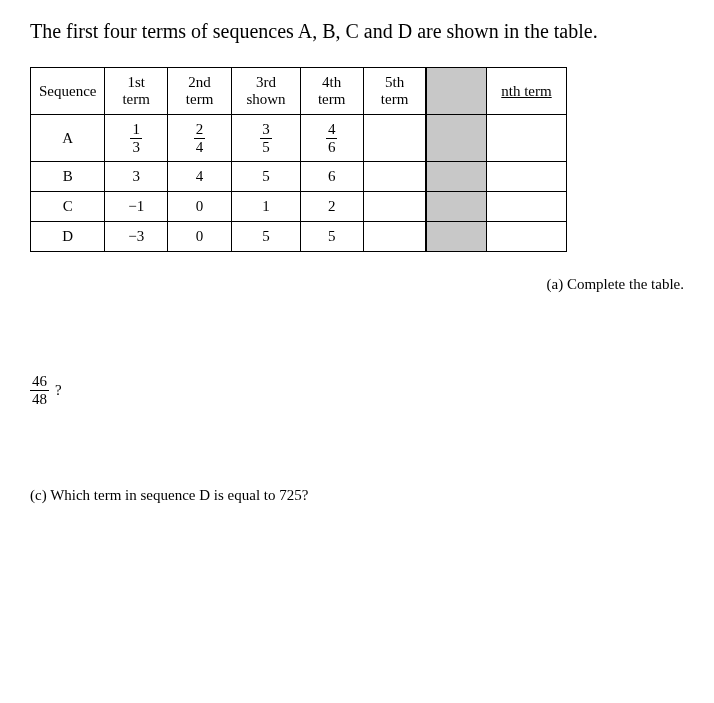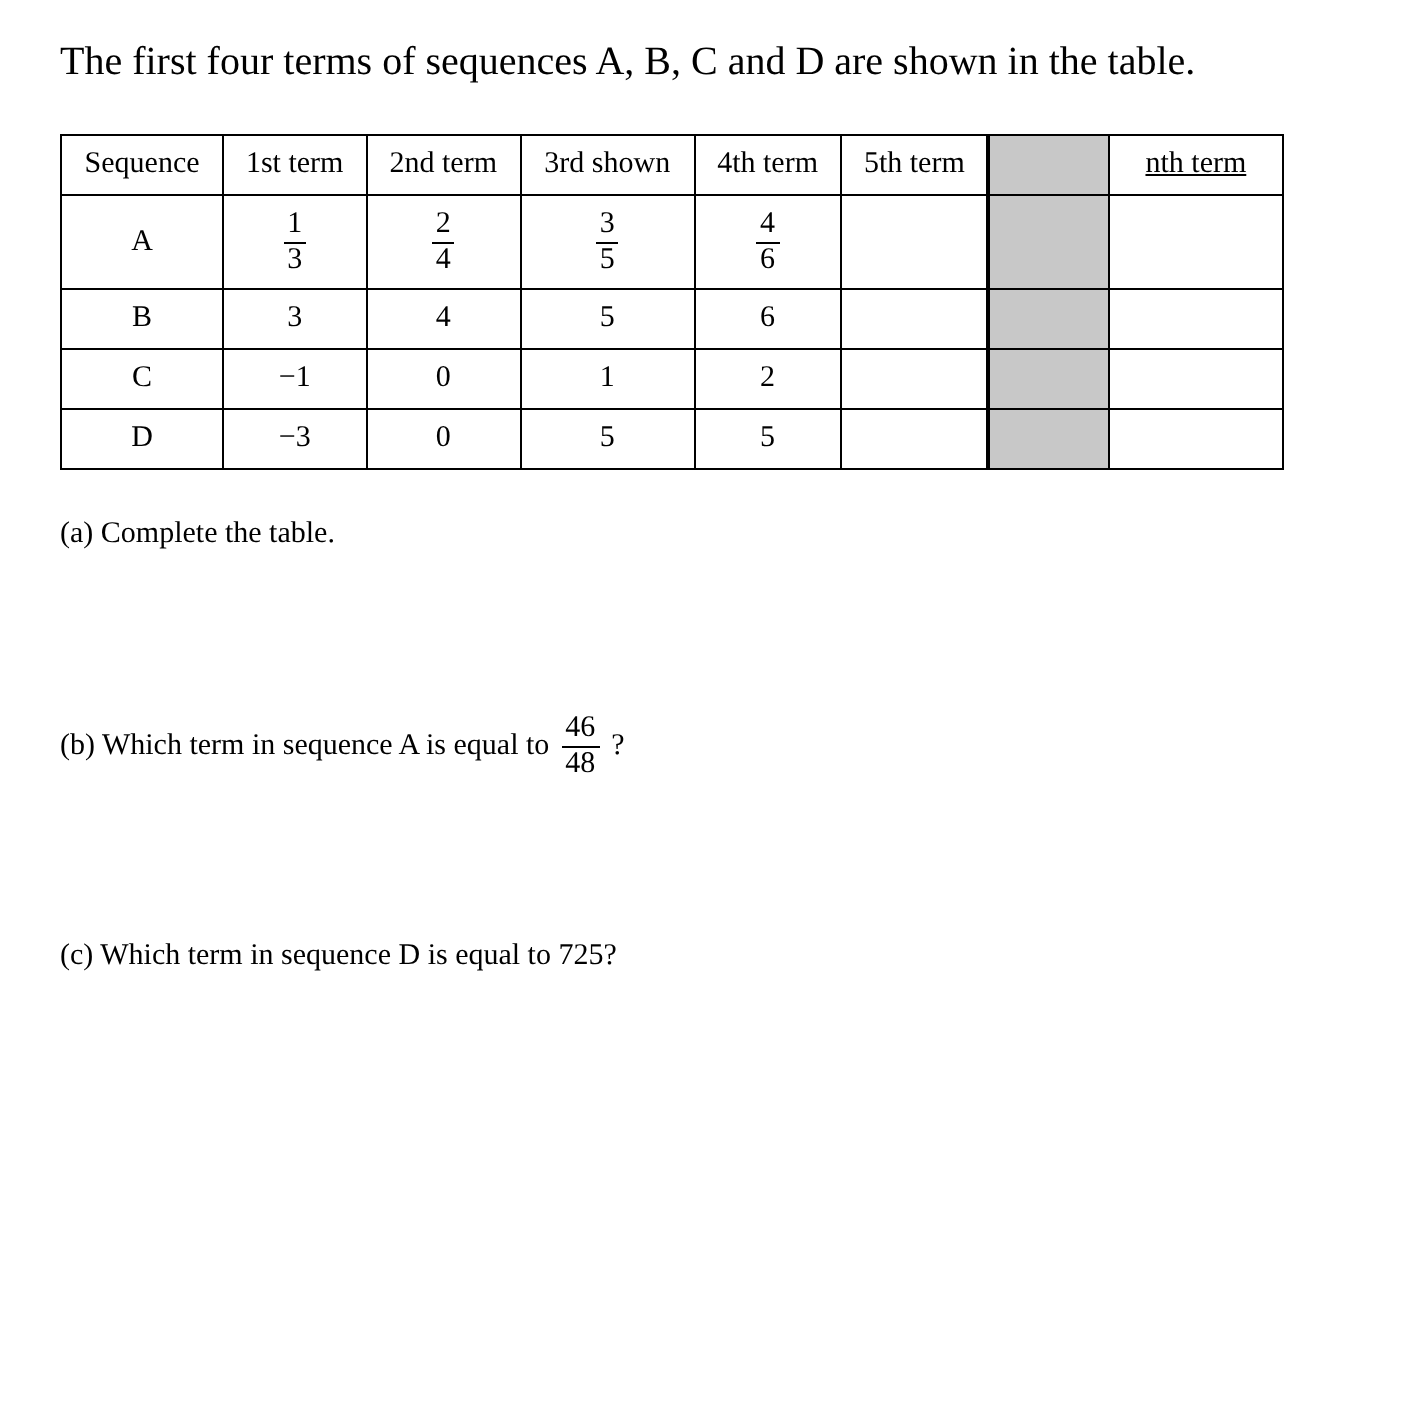--- a/index.html
+++ b/index.html
@@ -19,21 +19,21 @@
     }
 
     .intro-text {
       margin-bottom: 24px;
       font-size: 20px;
     }
 
     table {
       border-collapse: collapse;
       margin-bottom: 18px;
-      width: 612px;
+      width: 537px;
     }
 
     table td, table th {
       border: 1px solid #000;
       text-align: center;
       padding: 6px 8px;
       vertical-align: middle;
       min-width: 60px;
     }
 
@@ -74,20 +74,21 @@
     }
 
     .fraction .denominator {
       padding: 0 2px;
       text-align: center;
     }
 
     .question-part {
       margin-bottom: 20px;
       margin-top: 24px;
+      text-align: right;
     }
 
     .question-label {
       font-size: 15px;
       margin-bottom: 6px;
     }
 
     .part-b {
       display: flex;
       align-items: center;
@@ -186,21 +187,20 @@
       <td></td>
     </tr>
   </tbody>
 </table>
 
 <div class="question-part">
   <p class="question-label">(a) Complete the table.</p>
 </div>
 
 <div class="part-b">
-  <span>(b) Which term in sequence A is equal to</span>
   <span class="fraction">
     <span class="numerator">46</span>
     <span class="denominator">48</span>
   </span>
   <span>?</span>
 </div>
 
 <div class="part-c">
   <span>(c)   Which term in sequence D is equal to 725?</span>
 </div>

